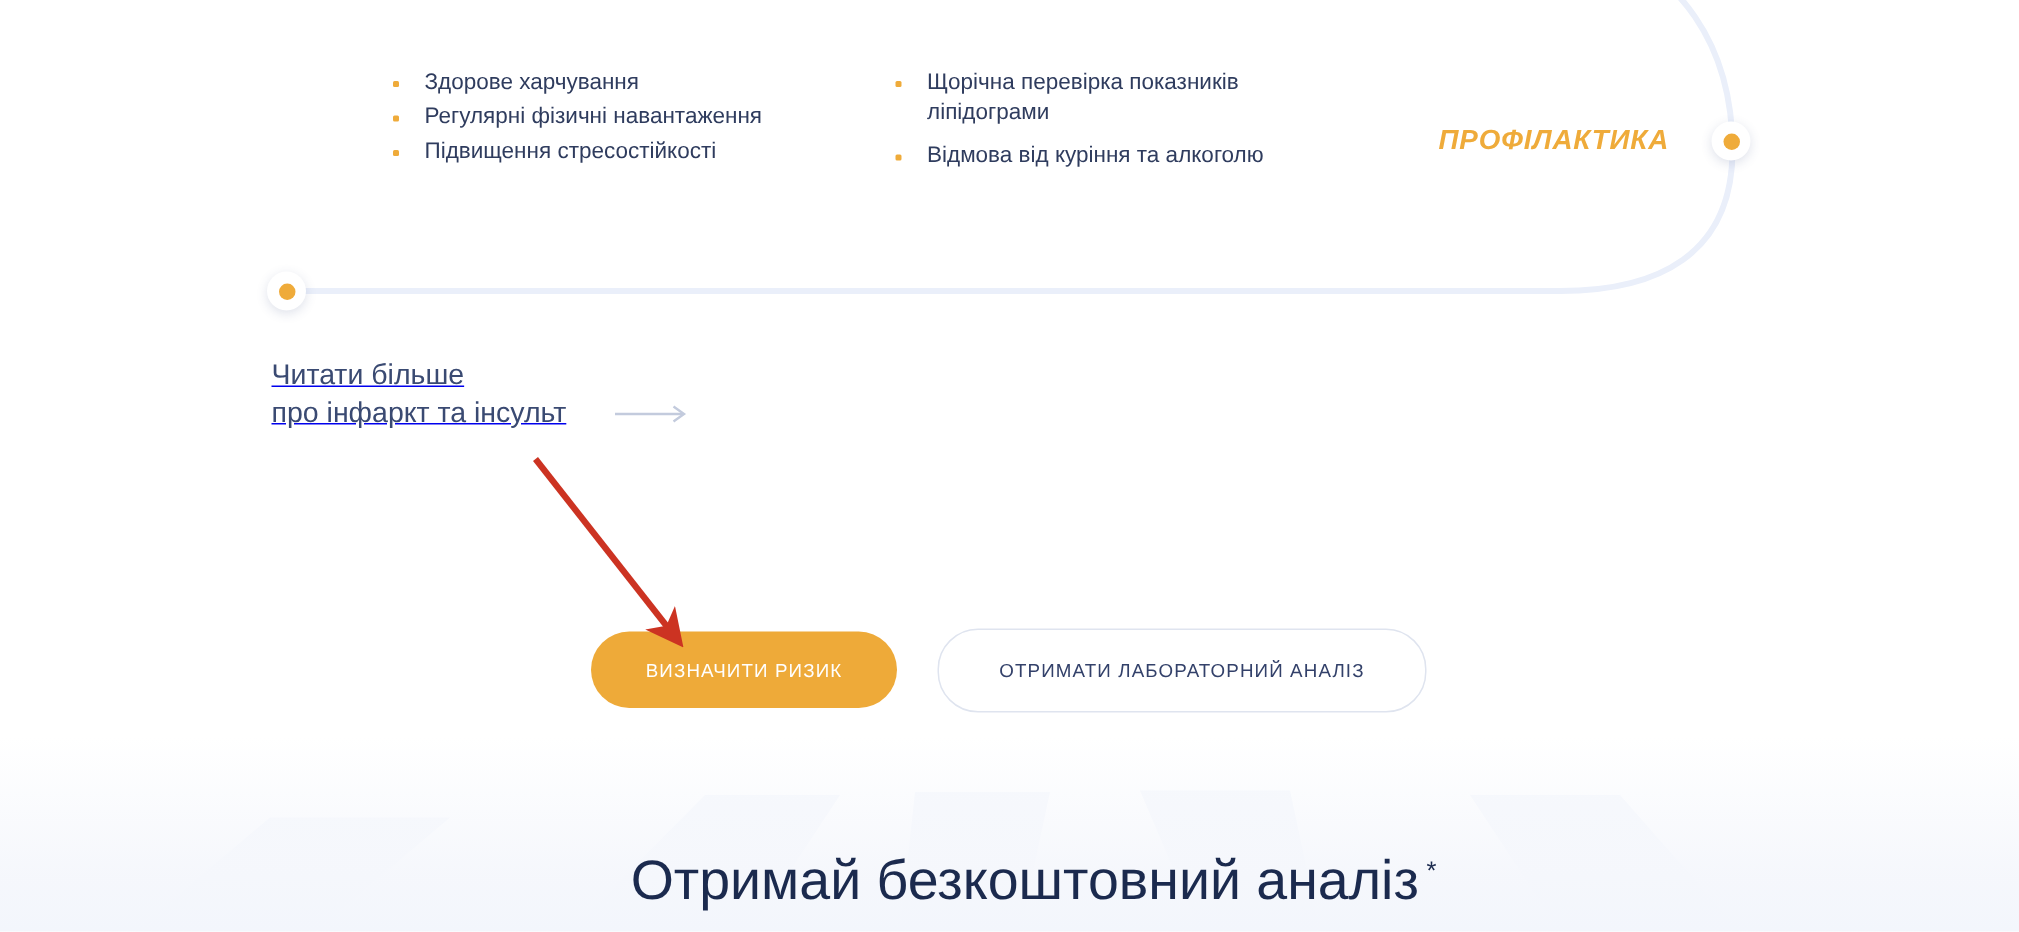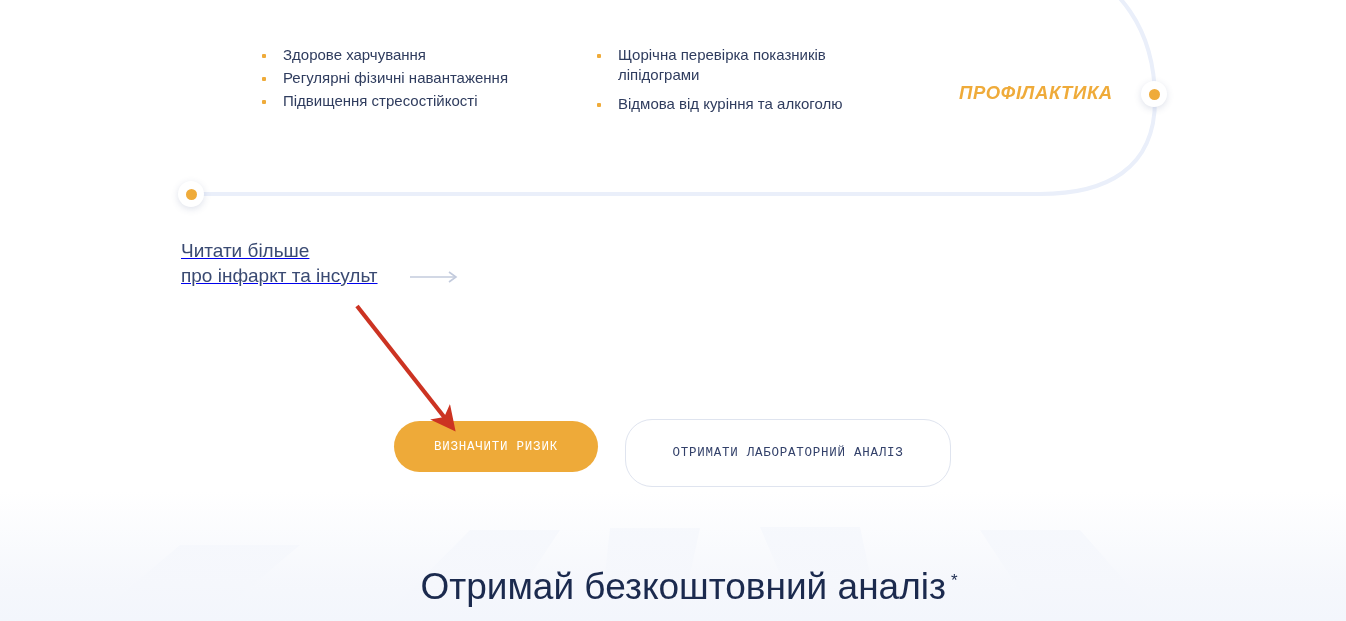--- a/index.html
+++ b/index.html
@@ -163,34 +163,33 @@
   }
   .btn {
     font-size: 12.5px;
     letter-spacing: 0.75px;
     font-weight: normal;
     cursor: pointer;
     white-space: nowrap;
     display: flex;
     align-items: center;
     justify-content: center;
-    font-family: Liberation Mono, monospace;
   }
   .btn-primary {
     width: 204px;
     height: 51px;
     border: none;
     border-radius: 26px;
     background: #eeaa39;
     color: #ffffff;
     margin-top: 2px;
   }
   .btn-secondary {
     width: 326px;
-    height: 68px;
+    height: 56px;
     margin-left: 27px;
     border: 1px solid #dfe4ef;
     border-radius: 27px;
     background: #ffffff;
     color: #33416a;
   }
 
   
   #bottom-heading {
     position: absolute;

